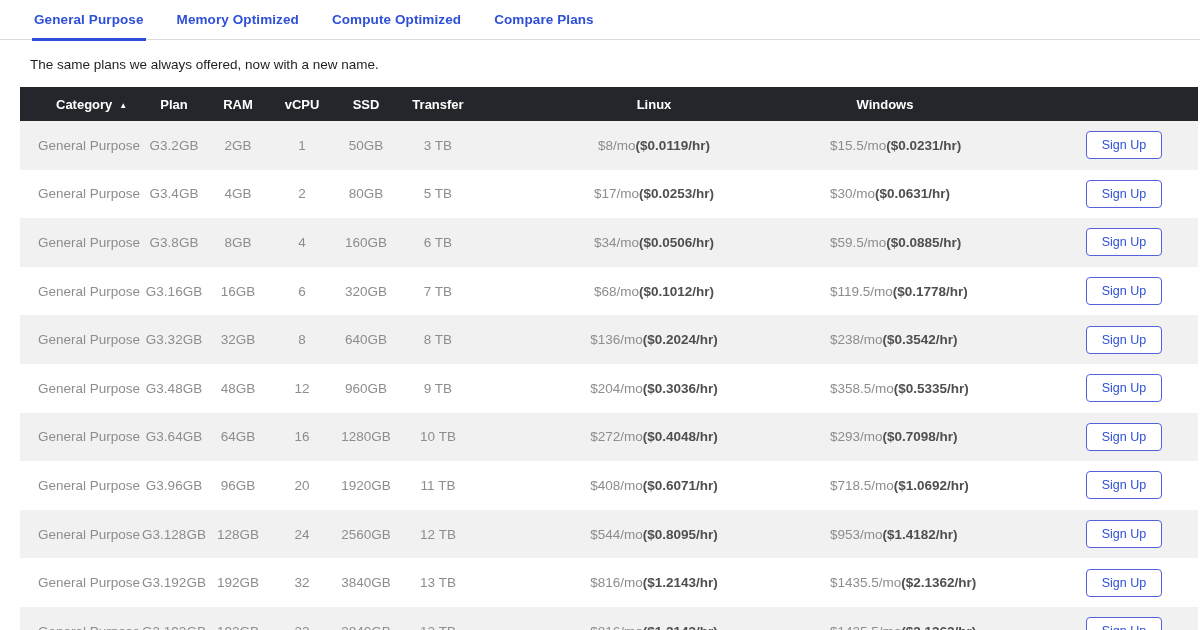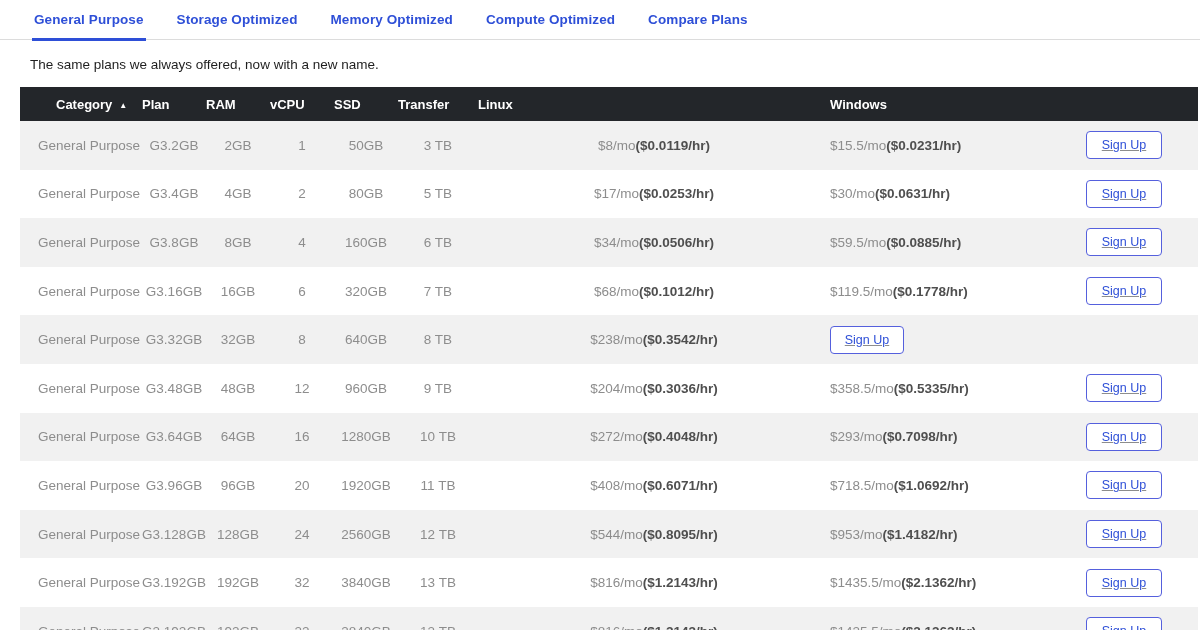--- a/index.html
+++ b/index.html
@@ -20,44 +20,43 @@
   
   .table{margin:15px 0 0 20px;width:1178px;}
   .grid-cols{
     display:grid;
     grid-template-columns:122px 64px 64px 64px 64px 80px 352px 110px 258px;
   }
   .thead{
     background:#23262a;color:#ffffff;height:34px;align-items:center;
     font-size:13px;font-weight:700;
   }
-  .th{text-align:left;white-space:nowrap;}
+  .th{text-align:center;white-space:nowrap;}
   .th.cat{text-align:left;padding-left:36px;}
   .sort-arrow{font-size:8px;margin-left:7px;position:relative;top:-1px;}
   .row{height:48.6px;align-items:center;font-size:13.5px;color:#8d8d8d;}
   .row:nth-child(odd){background:#f1f1f1;}
   .cell{text-align:center;white-space:nowrap;}
   .cell.cat{text-align:left;padding-left:18px;}
   .price .hr{font-weight:700;color:#4f4f4f;}
-  .action{display:flex;justify-content:flex-end;padding-right:36px;text-decoration:underline;}
+  .action{display:flex;justify-content:flex-end;padding-right:36px;}
   .signup{
     font-family:"Liberation Sans",sans-serif;
     font-size:12.5px;color:#2e4fd7;background:#ffffff;
     border:1px solid #5560dd;border-radius:4px;
     padding:6px 0;width:76px;text-align:center;cursor:pointer;
   }
 </style>
 </head>
 <body>
 
 <div class="page">
 
   <nav class="tabs" id="tabs">
       <div class="tab active">General Purpose</div>
-      <div class="tab">Storage Optimized</div>
       <div class="tab">Memory Optimized</div>
       <div class="tab">Compute Optimized</div>
       <div class="tab">Compare Plans</div>
     </nav>
 
   <div class="subtitle">The same plans we always offered, now with a new name.</div>
 
   <div class="table">
     <div class="thead grid-cols">
       <div class="th cat">
@@ -129,20 +128,21 @@
           </div>
   </div>
 
   <div class="row grid-cols">
     <div class="cell cat">General Purpose</div>
     <div class="cell">G3.32GB</div>
     <div class="cell">32GB</div>
     <div class="cell">8</div>
     <div class="cell">640GB</div>
     <div class="cell">8 TB</div>
+    <div class="cell price"><span>$136/mo</span><span class="hr">($0.2024/hr)</span></div>
     <div class="cell price"><span>$238/mo</span><span class="hr">($0.3542/hr)</span></div>
     <div class="cell action">
             <button class="signup">Sign Up</button>
           </div>
   </div>
 
   <div class="row grid-cols">
     <div class="cell cat">General Purpose</div>
     <div class="cell">G3.48GB</div>
     <div class="cell">48GB</div>

